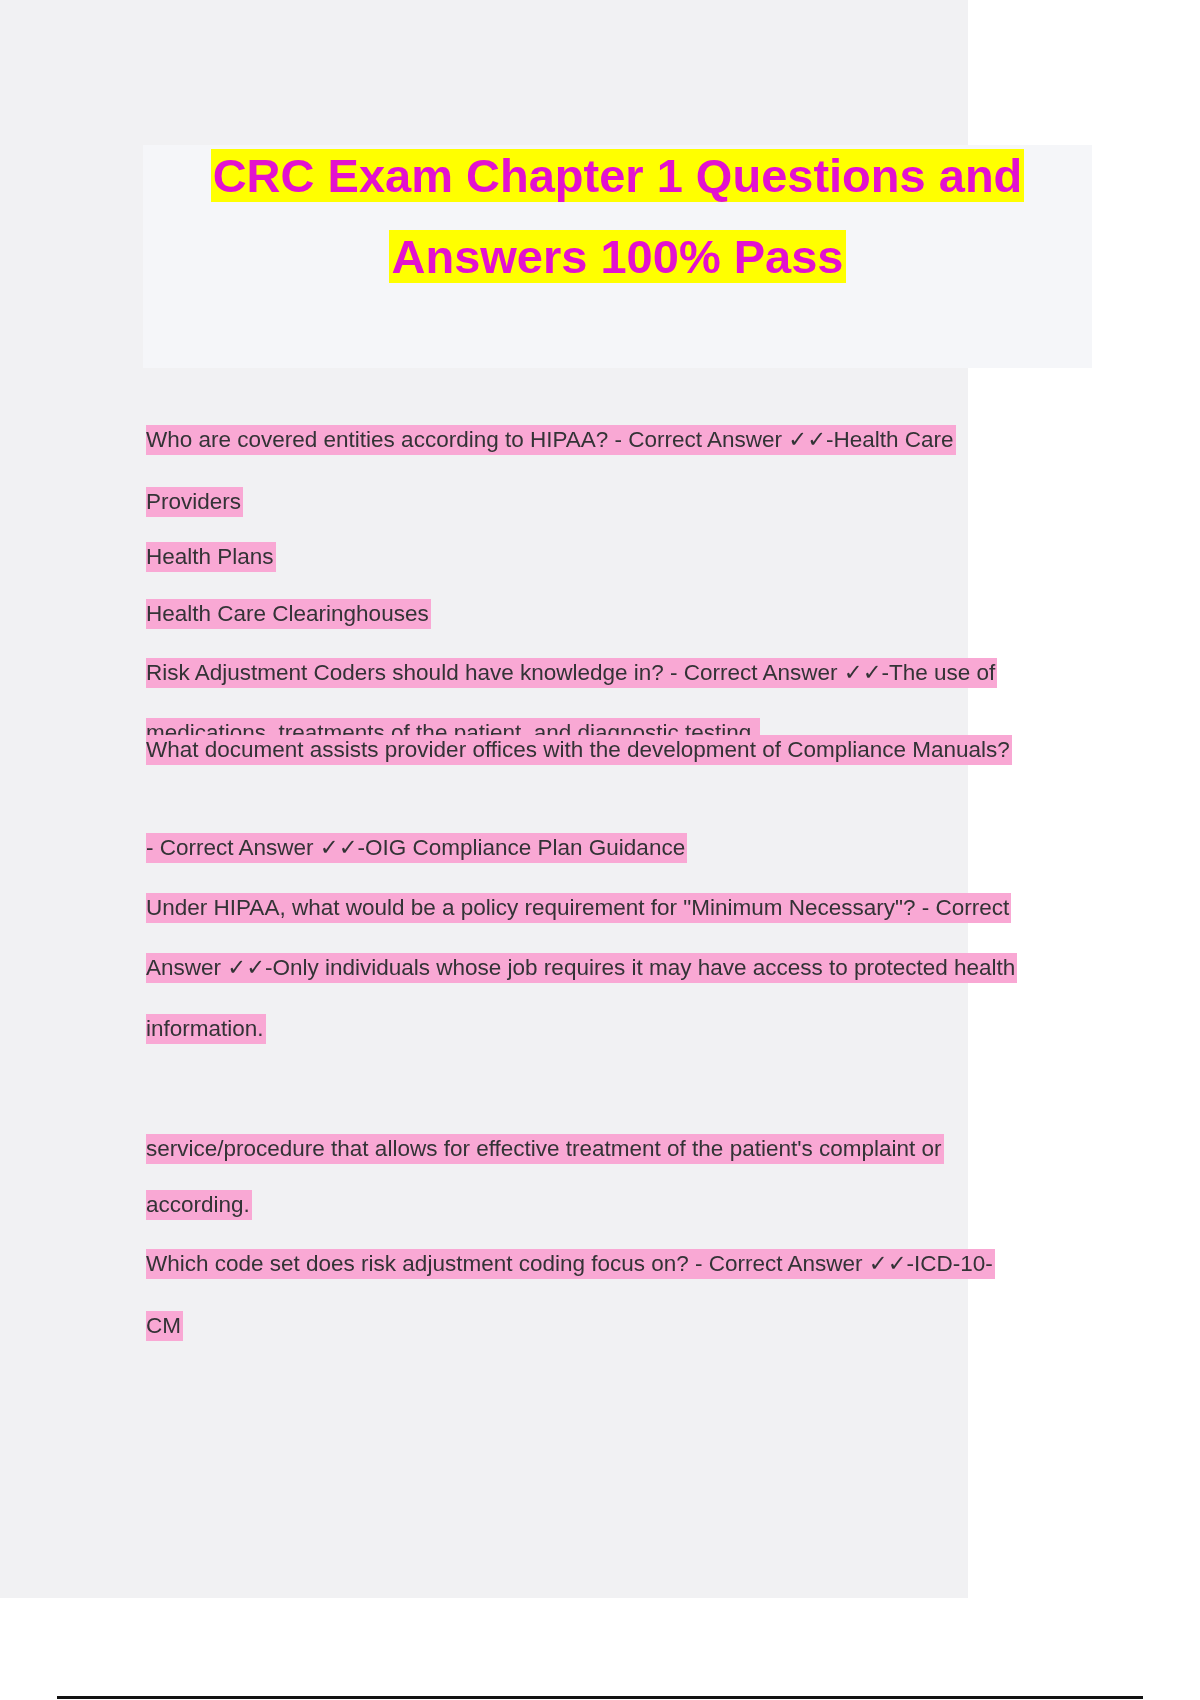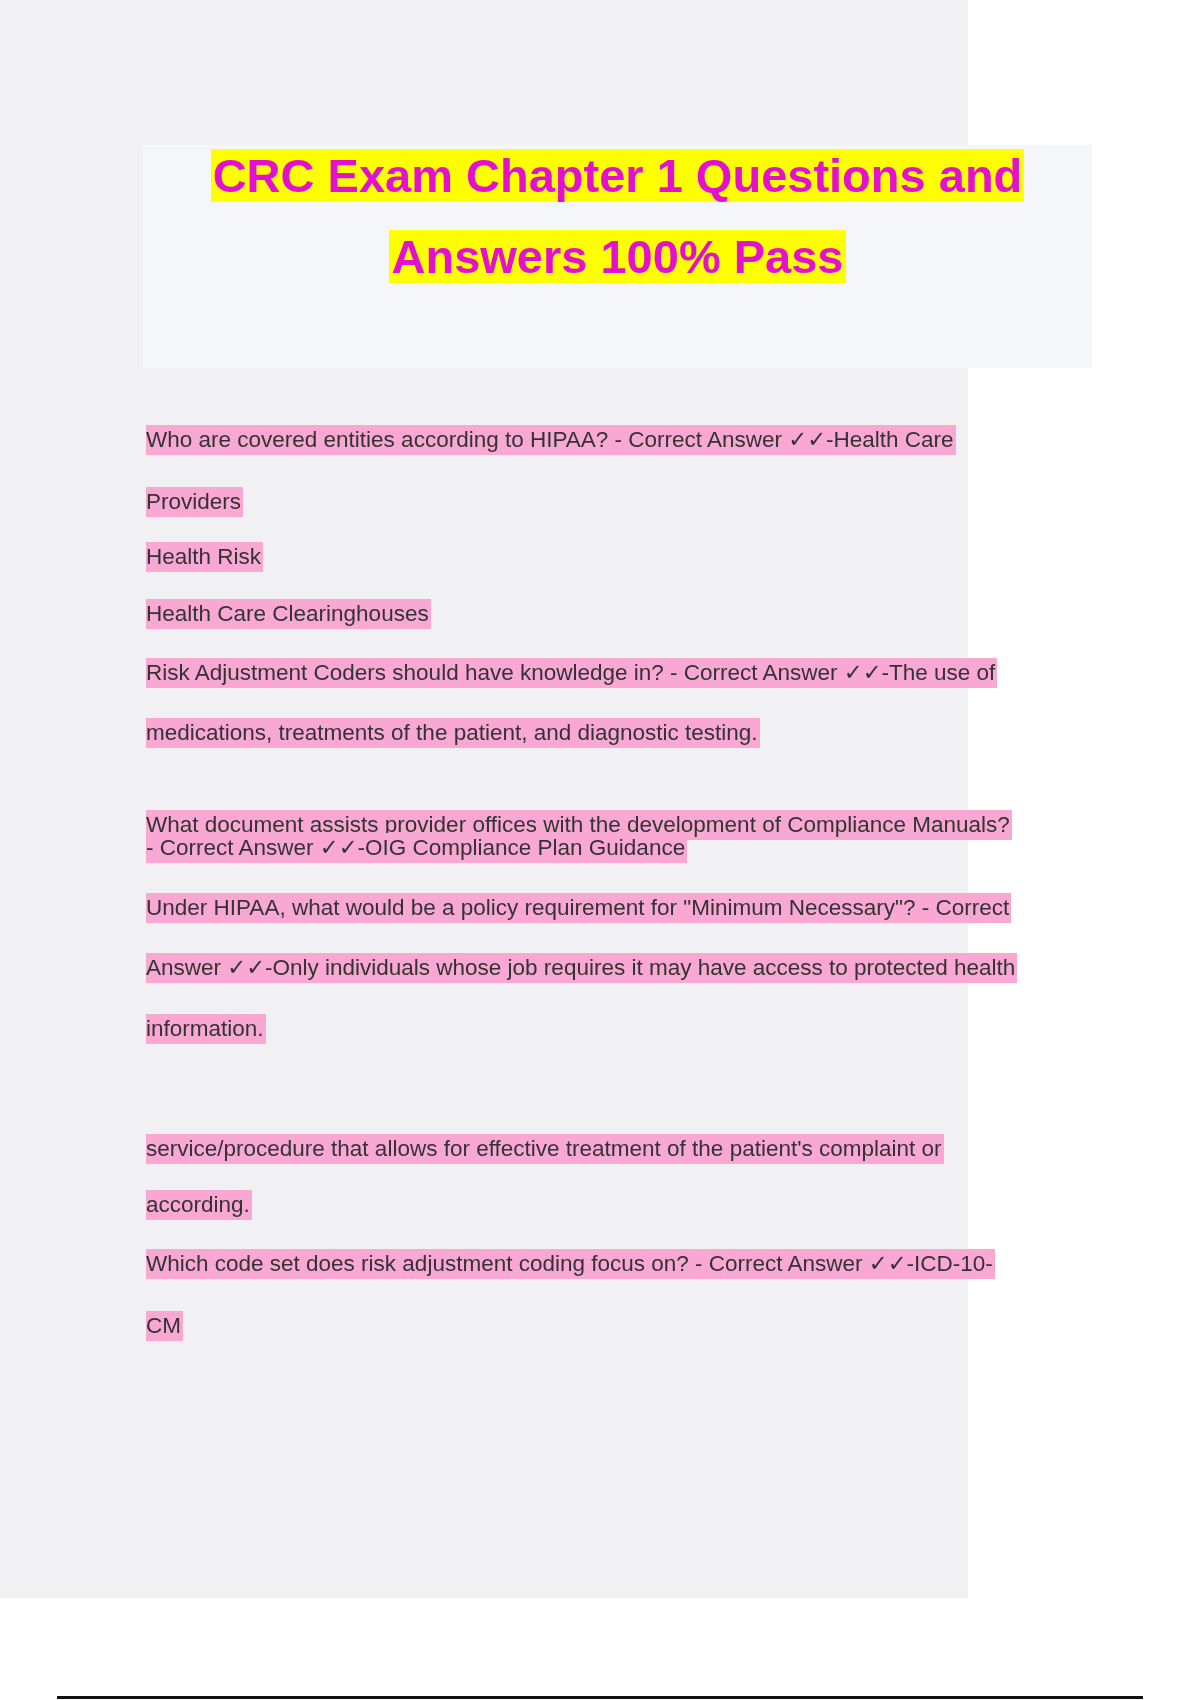--- a/index.html
+++ b/index.html
@@ -75,25 +75,25 @@
     <div class="title-line l1">
       <span>CRC Exam Chapter 1 Questions and</span>
     </div>
     <div class="title-line l2">
       <span>Answers 100% Pass</span>
     </div>
   </div>
 
   <div class="body-line" style="top:425px;">Who are covered entities according to HIPAA? - Correct Answer ✓✓-Health Care</div>
   <div class="body-line" style="top:487px;">Providers</div>
-  <div class="body-line" style="top:542px;">Health Risk</div>
+  <div class="body-line" style="top:542px;">Health Plans</div>
   <div class="body-line" style="top:599px;">Health Care Clearinghouses</div>
   <div class="body-line" style="top:658px;">Risk Adjustment Coders should have knowledge in? - Correct Answer ✓✓-The use of</div>
   <div class="body-line" style="top:718px;">medications, treatments of the patient, and diagnostic testing.</div>
-  <div class="body-line" style="top:810px;">What document assists provider offices with the development of Compliance Manuals?</div>
+  <div class="body-line" style="top:735px;">What document assists provider offices with the development of Compliance Manuals?</div>
   <div class="body-line" style="top:833px;">- Correct Answer ✓✓-OIG Compliance Plan Guidance</div>
   <div class="body-line" style="top:953px;">Answer ✓✓-Only individuals whose job requires it may have access to protected health</div>
   <div class="body-line" style="top:893px;">Under HIPAA, what would be a policy requirement for "Minimum Necessary"? - Correct</div>
   <div class="body-line" style="top:1014px;">information.</div>
   <div class="body-line" style="top:1134px;">service/procedure that allows for effective treatment of the patient's complaint or</div>
   <div class="body-line" style="top:1190px;">according.</div>
   <div class="body-line" style="top:1249px;">Which code set does risk adjustment coding focus on? - Correct Answer ✓✓-ICD-10-</div>
   <div class="body-line" style="top:1311px;">CM</div>
 </div>
 

